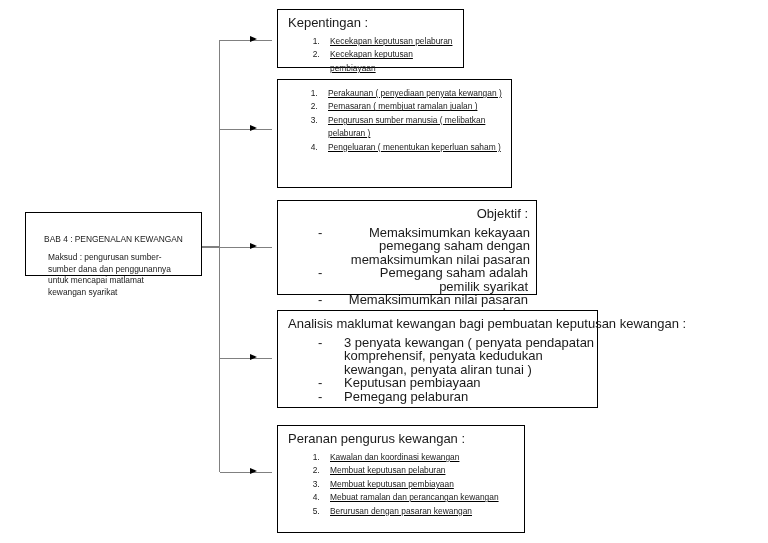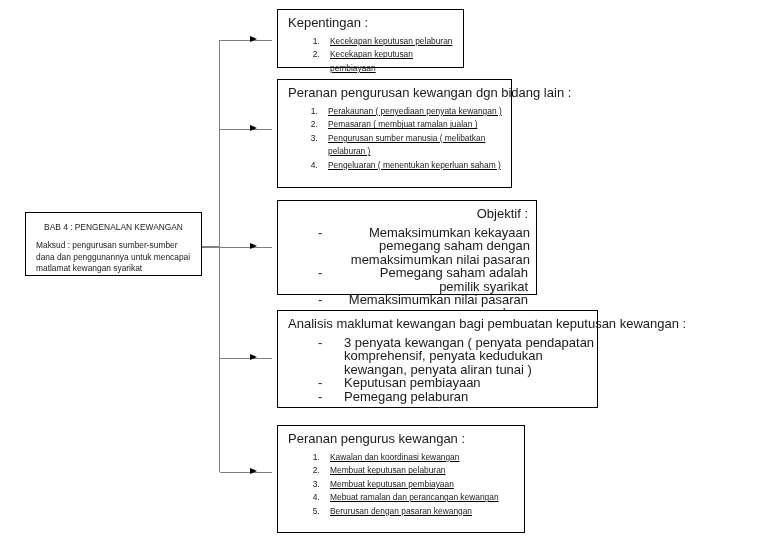--- a/index.html
+++ b/index.html
@@ -71,21 +71,21 @@
     left: 0;
     top: 0;
   }
 
   
   #main-box {
     left: 25px;
     top: 212px;
     width: 177px;
     height: 64px;
-    padding: 0;
+    padding: 12px;
     border: 1.3px solid #000000;
   }
   #main-box .mb-heading {
     font-size: 8.4px;
     line-height: 11px;
     text-align: center;
     margin-top: 9px;
     color: #1a1a1a;
   }
   #main-box .mb-body {
@@ -159,21 +159,20 @@
 
   <div class="box" style="left:277px; top:9px; width:187px; height:59px;">
     <div class="box-title">Kepentingan :</div>
     <ol class="num-list">
       <li>Kecekapan keputusan pelaburan</li>
       <li>Kecekapan keputusan pembiayaan</li>
     </ol>
   </div>
 
   <div class="box" style="left:277px; top:79px; width:235px; height:109px;">
-    <div class="box-title">Peranan pengurusan kewangan dgn bidang lain :</div>
     <ol class="num-list" style="padding-left:32px;">
       <li>Perakaunan ( penyediaan penyata kewangan )</li>
       <li>Pemasaran ( membjuat ramalan jualan )</li>
       <li style="width:170px;">Pengurusan sumber manusia ( melibatkan pelaburan )</li>
       <li>Pengeluaran ( menentukan keperluan saham )</li>
     </ol>
   </div>
 
   <div class="box" style="left:277px; top:200px; width:260px; height:95px;text-align:right;">
     <div class="box-title">Objektif :</div>

